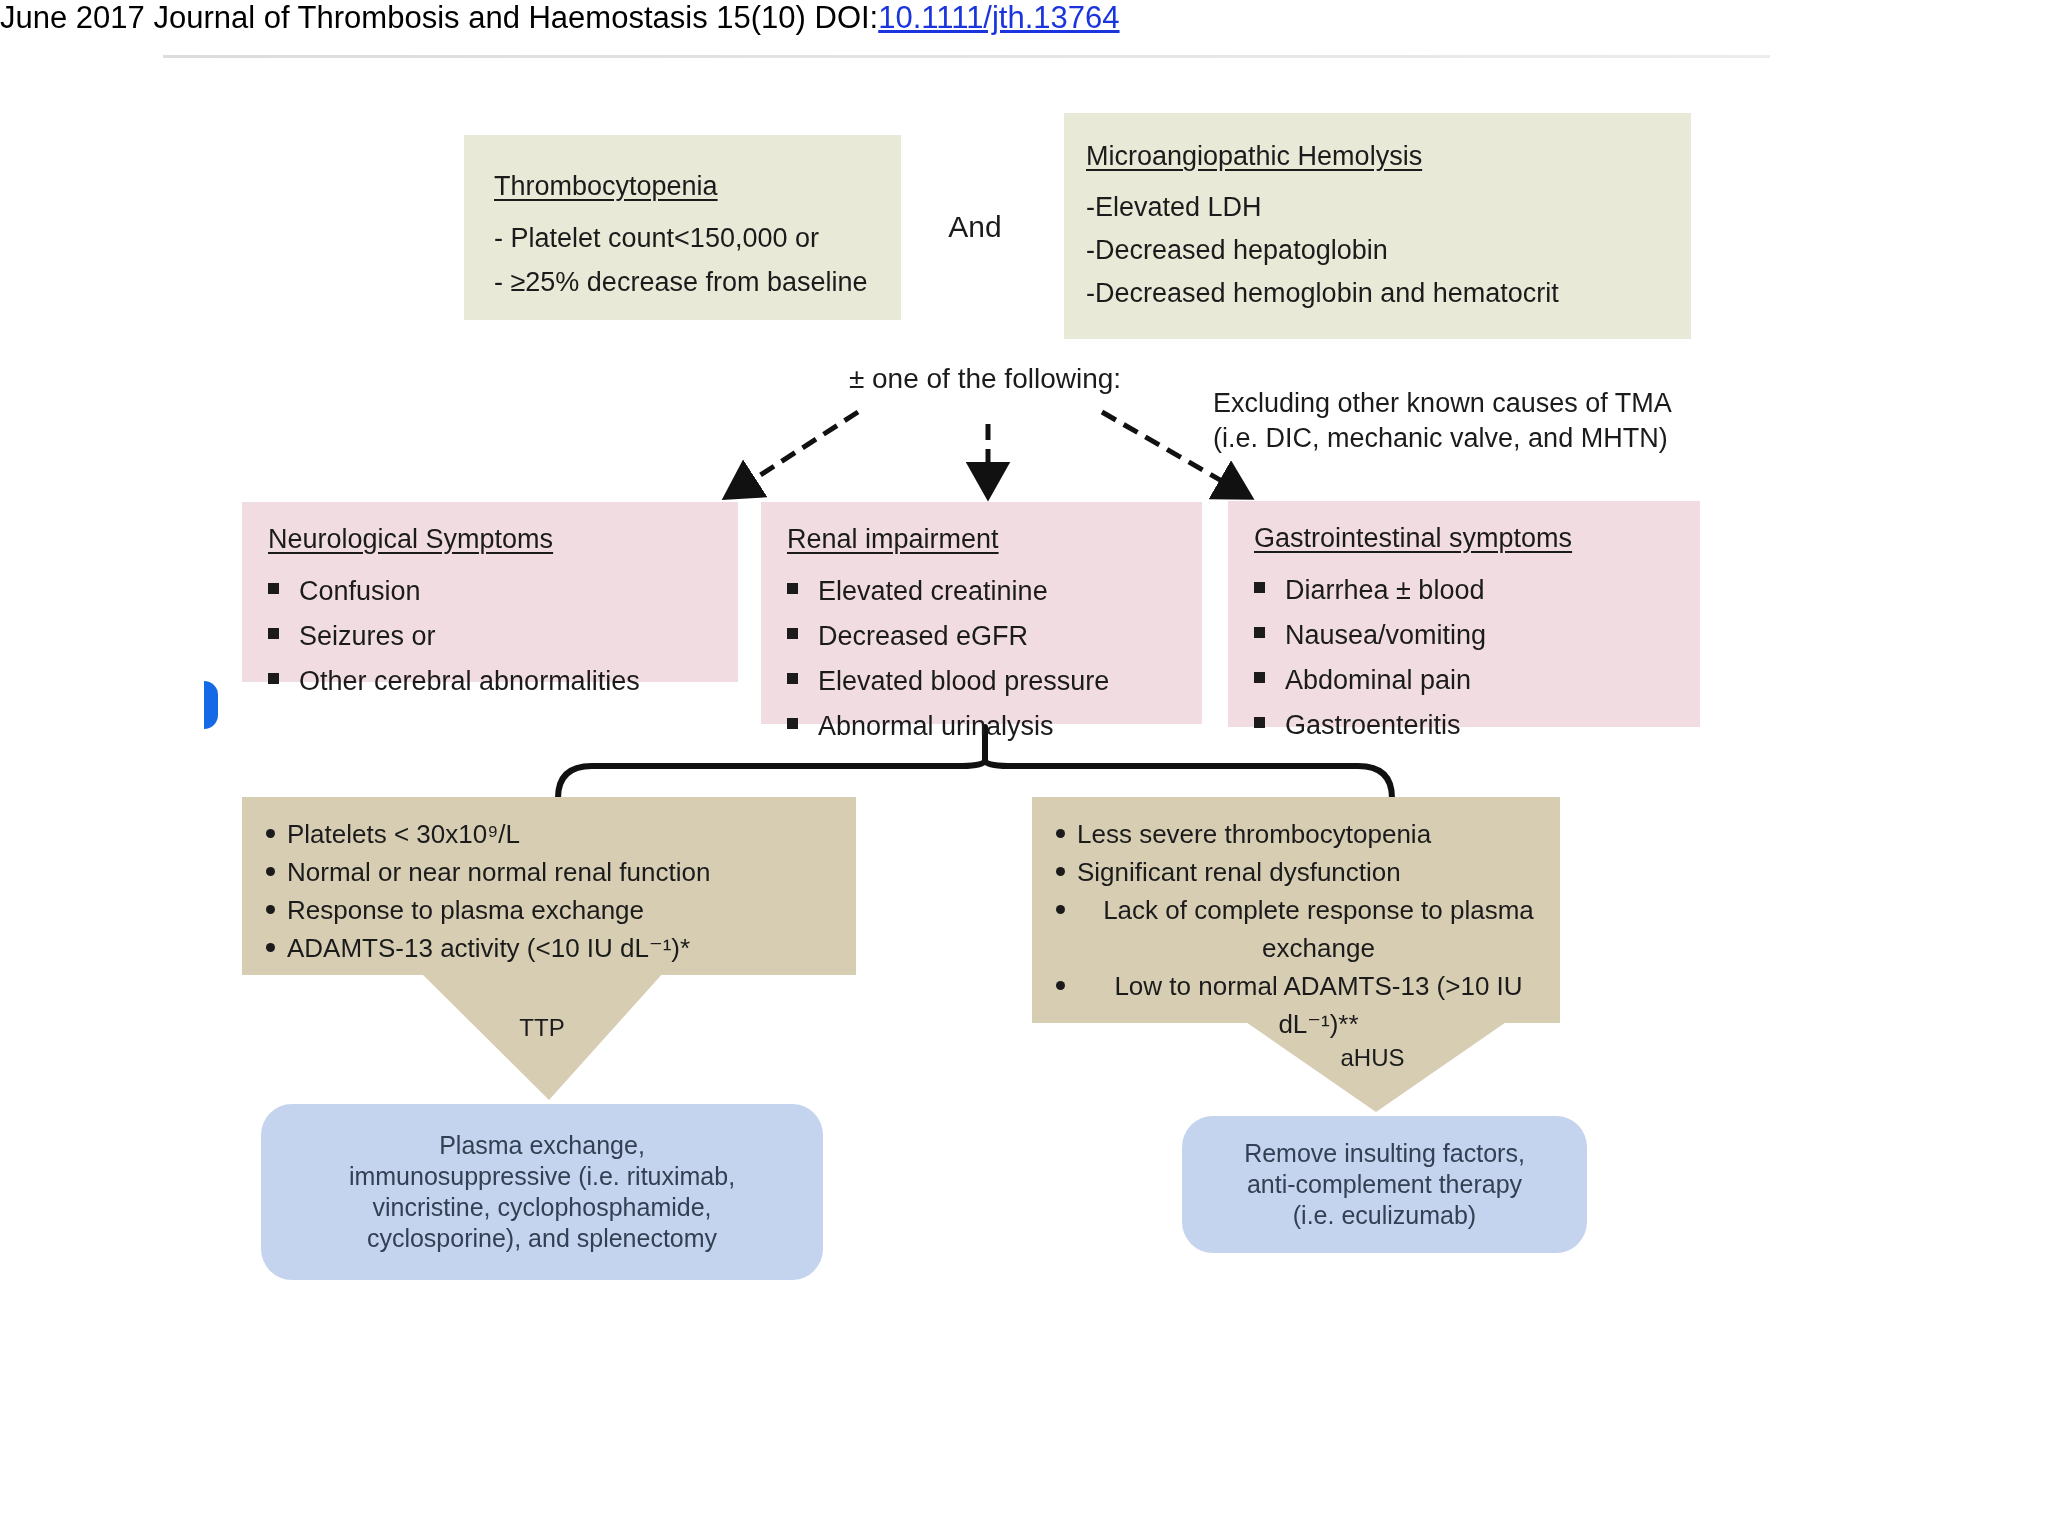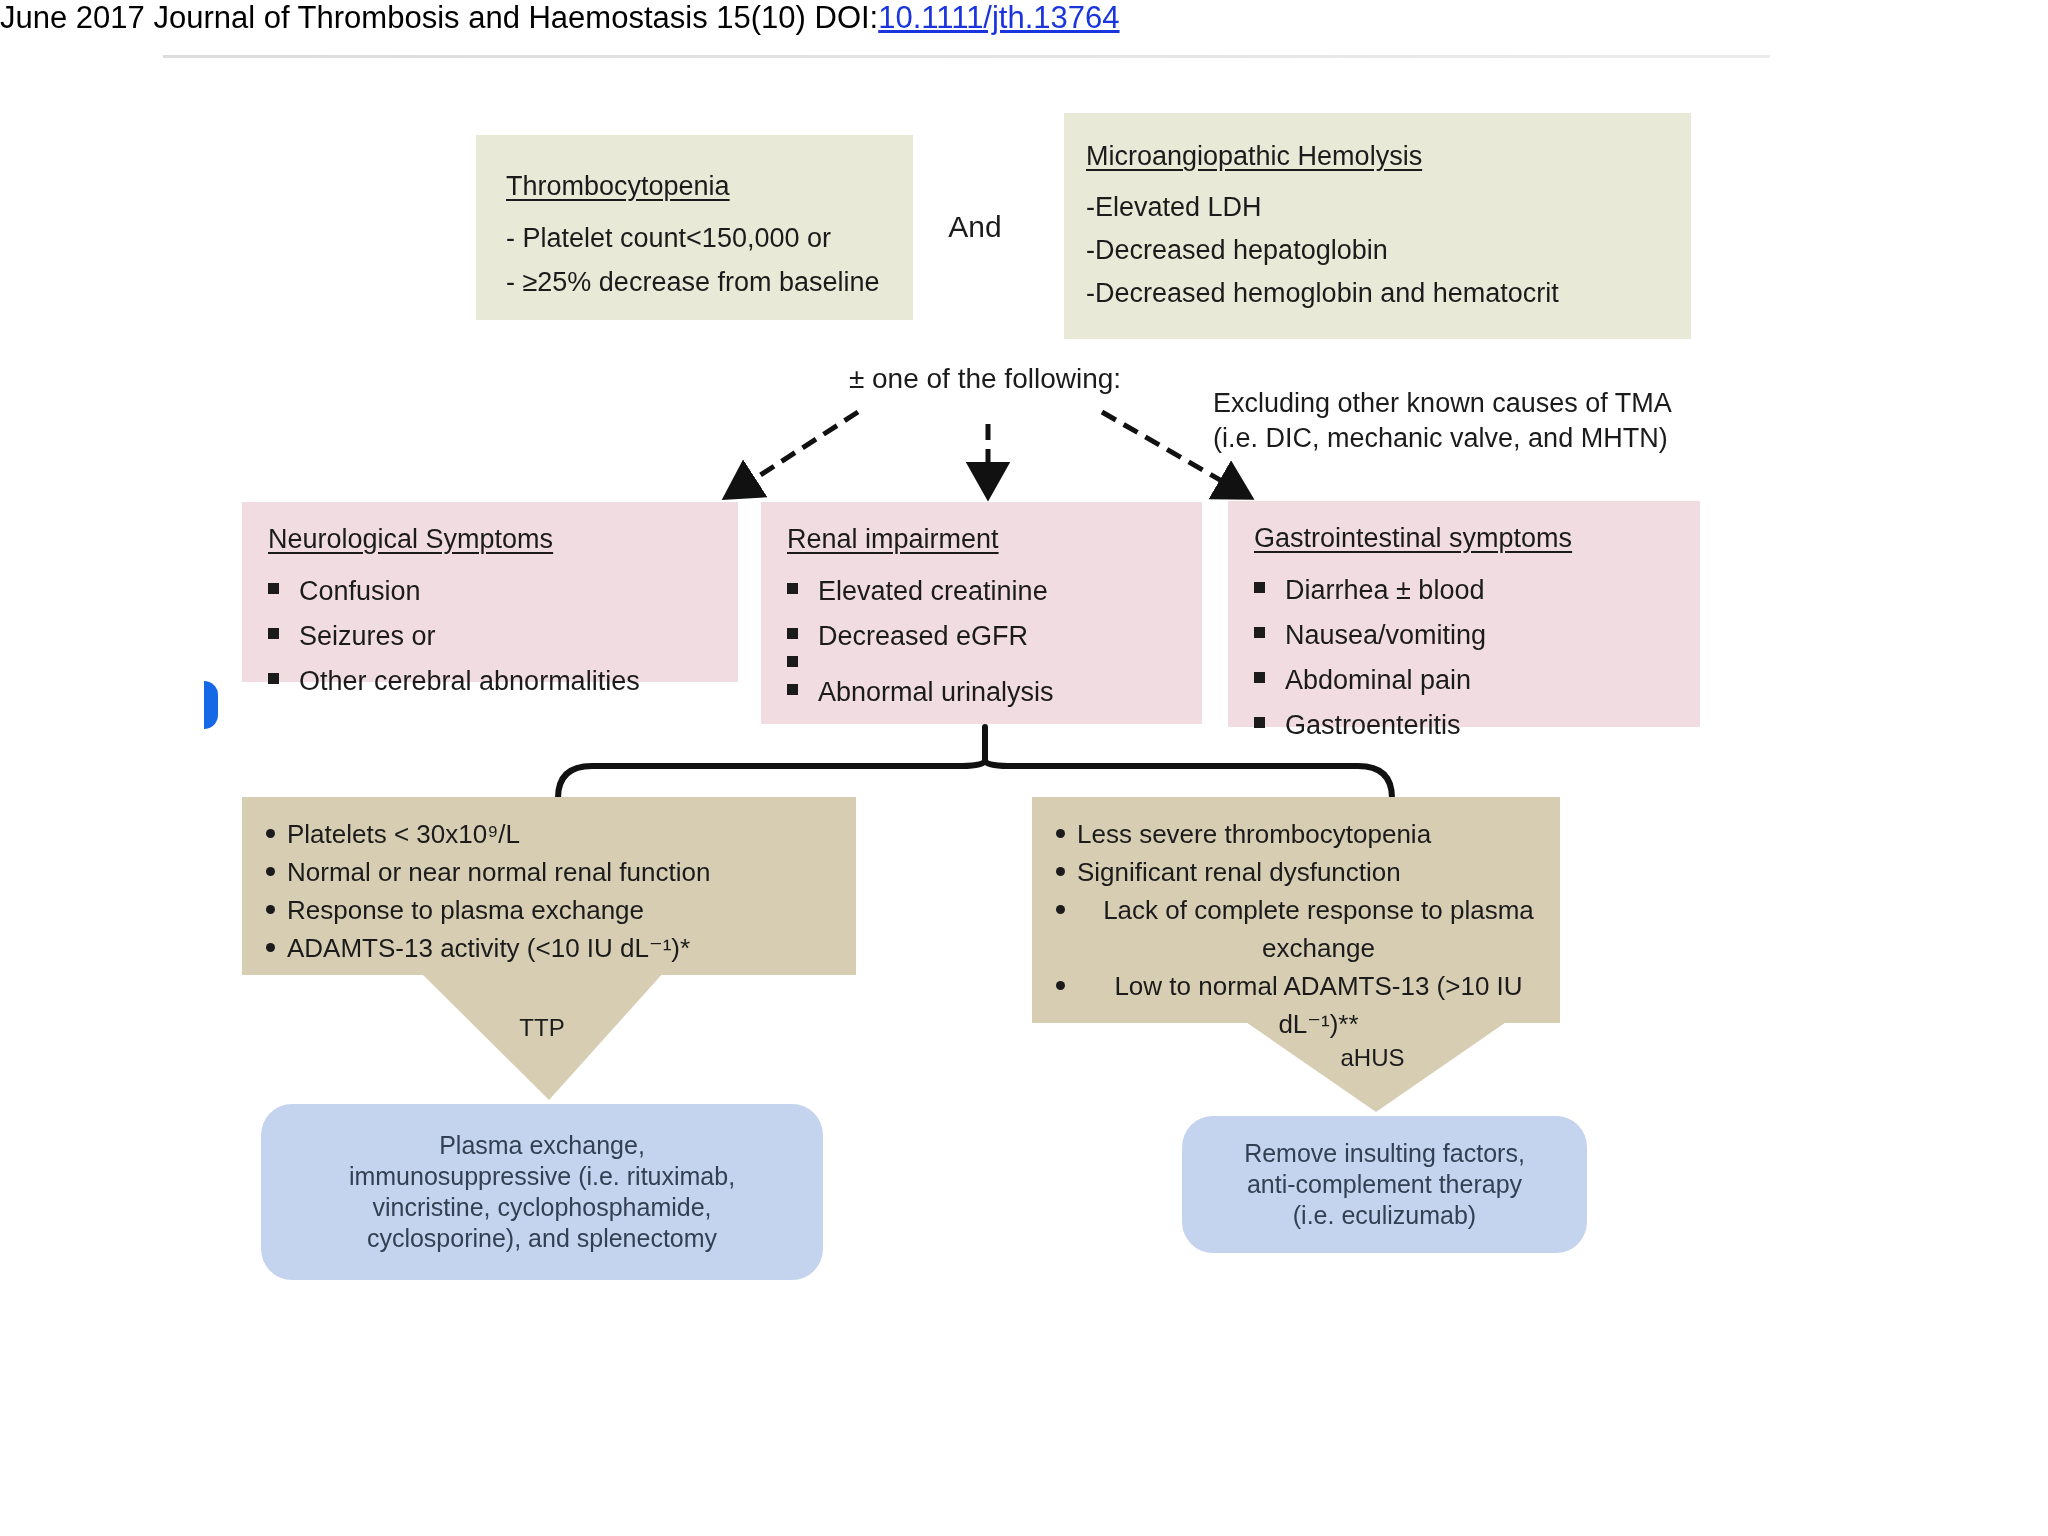--- a/index.html
+++ b/index.html
@@ -28,21 +28,21 @@
   .blue-box   { background: var(--blue-box, #c4d4ee); }
 
   .box-title {
     font-size: 27px; font-weight: 500;
     text-decoration: underline;
     text-underline-offset: 4px;
     margin-bottom: 14px;
     white-space: nowrap;
   }
 
-  #box-thrombocytopenia { left: 476px; top: 135px; width: 437px; height: 185px; padding: 36px 0 0 30px; }
+  #box-thrombocytopenia { left: 464px; top: 135px; width: 437px; height: 185px; padding: 36px 0 0 30px; }
   #box-thrombocytopenia .line { font-size: 27px; line-height: 44px; white-space: nowrap; }
 
   #and-label { left: 930px; top: 210px; width: 90px; text-align: center; font-size: 30px; }
 
   #box-hemolysis { left: 1064px; top: 113px; width: 627px; height: 226px; padding: 28px 0 0 22px; }
   #box-hemolysis .line { font-size: 27px; line-height: 43px; white-space: nowrap; }
 
   #one-of-label { left: 790px; top: 363px; width: 390px; text-align: center; font-size: 28px; }
 
   #excluding-note { left: 1213px; top: 386px; font-size: 27px; line-height: 35px; white-space: nowrap; }
@@ -184,20 +184,21 @@
       <li>
           <span class="sq"></span>
           <span>Elevated creatinine</span>
         </li>
       <li>
           <span class="sq"></span>
           <span>Decreased eGFR</span>
         </li>
       <li>
           <span class="sq"></span>
+          <span>Elevated blood pressure</span>
         </li>
       <li>
           <span class="sq"></span>
           <span>Abnormal urinalysis</span>
         </li>
     </ul>
   </div>
 
   <div id="box-gastro" class="abs pink-box sym-box">
     <div class="box-title">Gastrointestinal symptoms</div>

